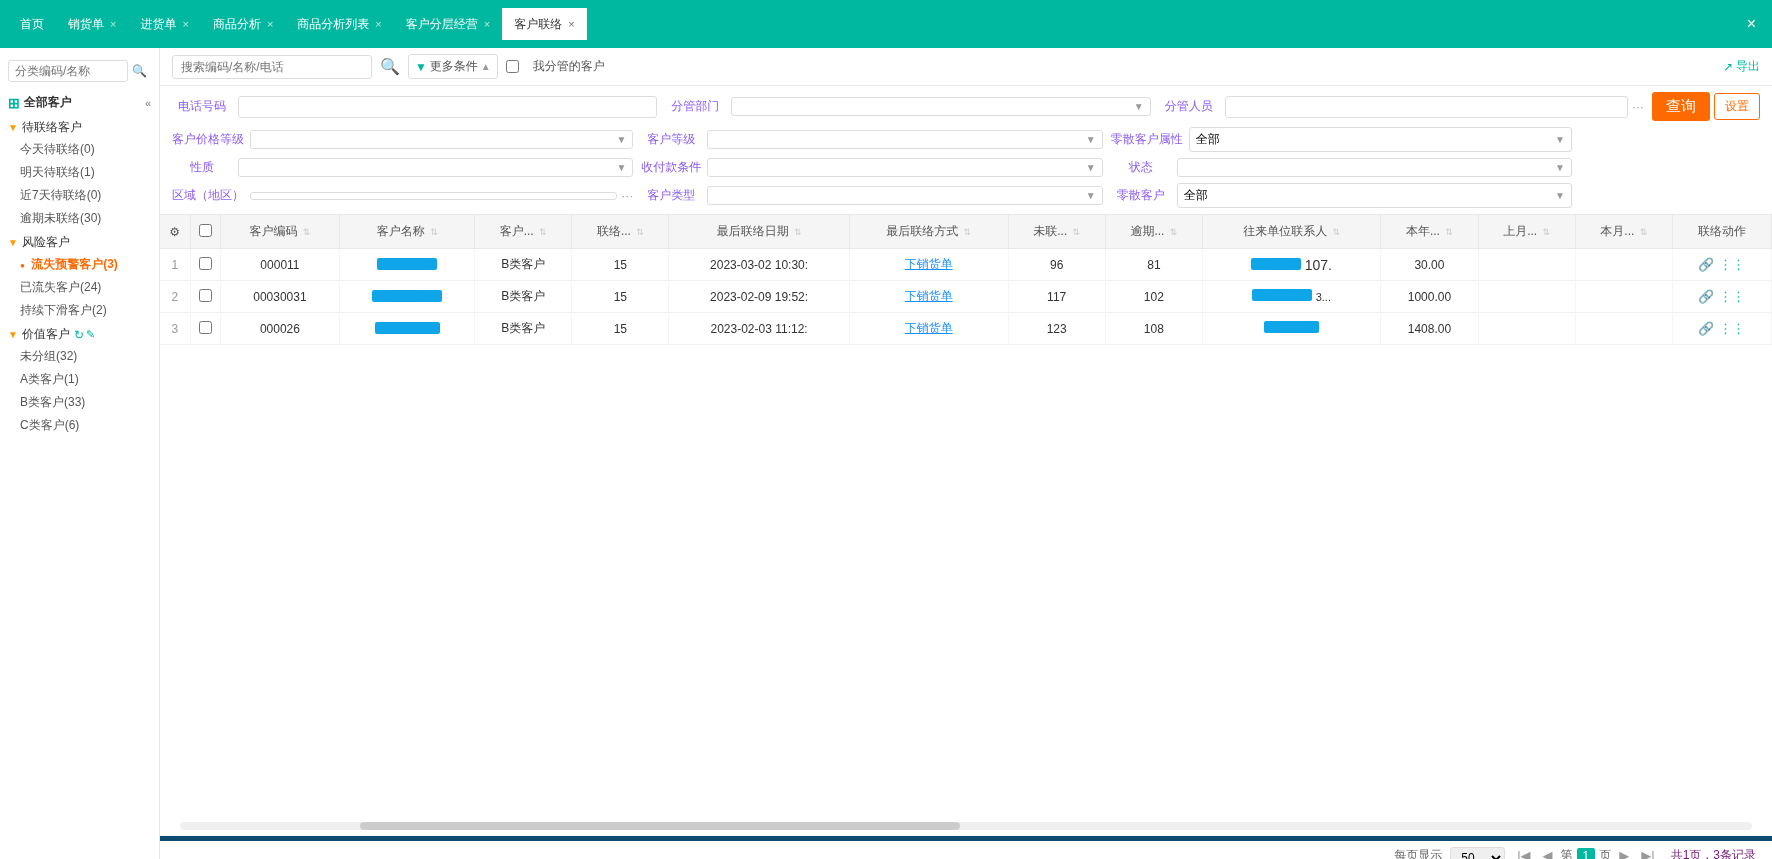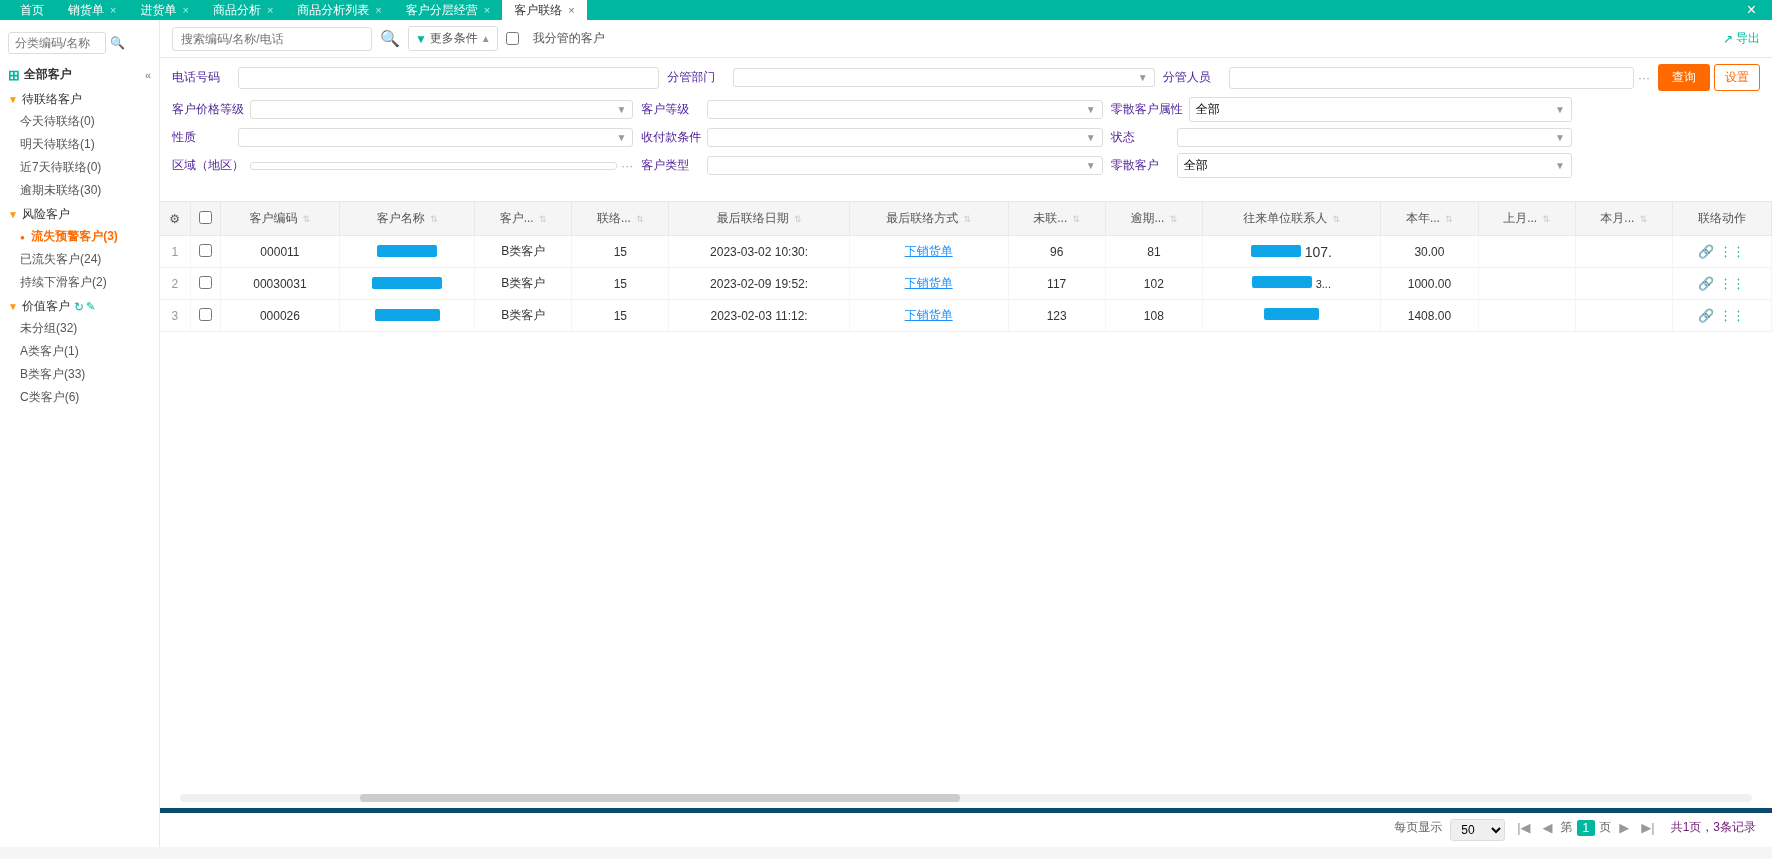--- a/index.html
+++ b/index.html
@@ -1,21 +1,21 @@
 <!DOCTYPE html>
 <html><head>
   <meta charset="utf-8">
   <style>
     * { box-sizing: border-box; margin: 0; padding: 0; font-family: 'Microsoft YaHei', Arial, sans-serif; font-size: 12px; }
     body { background: #f5f5f5; overflow: hidden; width: 1772px; height: 859px; }
 
     
     .top-nav {
       background: #00b8a0;
-      height: 20px;
+      height: 48px;
       display: flex;
       align-items: center;
       padding: 0 8px;
       color: white;
     }
     .top-nav .nav-item {
       padding: 0 12px;
       height: 32px;
       display: flex;
       align-items: center;
@@ -59,21 +59,21 @@
     .sidebar-search {
       display: flex;
       align-items: center;
       padding: 4px 8px;
       margin-bottom: 4px;
     }
     .sidebar-search input {
       border: 1px solid #ddd;
       border-radius: 3px;
       padding: 3px 6px;
-      width: 98px;
+      width: 120px;
       font-size: 12px;
       outline: none;
     }
     .sidebar-search .search-icon {
       margin-left: 4px;
       color: #999;
       cursor: pointer;
     }
     .sidebar-section-header {
       display: flex;
@@ -190,33 +190,33 @@
       background: white;
       border-bottom: 1px solid #e8e8e8;
       padding: 6px 12px;
     }
     .adv-filter-row {
       display: flex;
       align-items: center;
       gap: 8px;
       margin-bottom: 6px;
     }
-    .adv-filter-row:last-child { margin-bottom: 17px; }
+    .adv-filter-row:last-child { margin-bottom: 0; }
     .filter-field {
       display: flex;
       align-items: center;
       flex: 1;
       min-width: 0;
     }
     .filter-label {
-      color: #4c1d95;
+      color: #8b5cf6;
       white-space: nowrap;
       margin-right: 6px;
       min-width: 60px;
-      text-align: left;
+      text-align: center;
     }
     .filter-input {
       border: 1px solid #ddd;
       border-radius: 3px;
       padding: 3px 6px;
       flex: 1;
       font-size: 12px;
       outline: none;
       min-width: 0;
     }
@@ -240,21 +240,21 @@
       align-items: center;
       gap: 4px;
     }
     .btn-query {
       background: #ff6a00;
       color: white;
       border: none;
       border-radius: 3px;
       padding: 5px 14px;
       cursor: pointer;
-      font-size: 12px;
+      font-size: 15px;
     }
     .btn-settings {
       background: white;
       color: #ff6a00;
       border: 1px solid #ff6a00;
       border-radius: 3px;
       padding: 4px 10px;
       cursor: pointer;
       font-size: 12px;
     }

